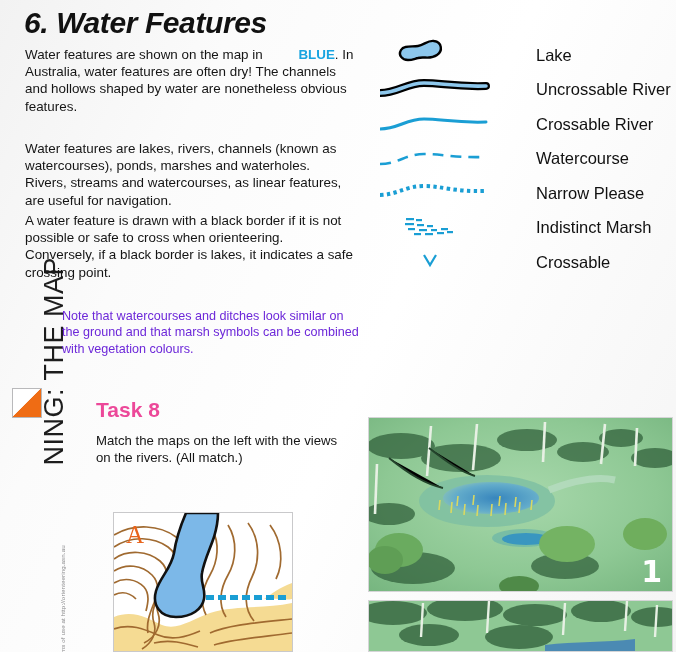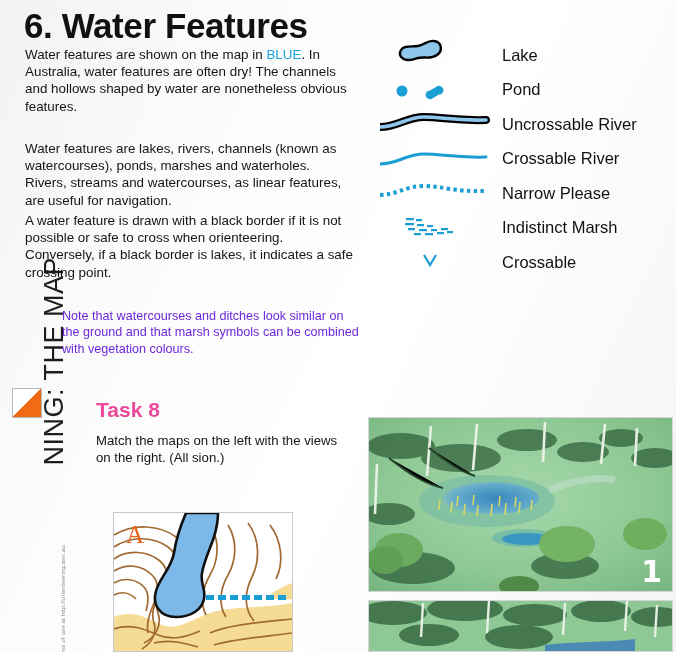--- a/index.html
+++ b/index.html
@@ -54,59 +54,61 @@
     font-size: 6.2px;
     color: #8a8a8c;
     white-space: nowrap;
     letter-spacing: 0.1px;
   }
 
   
   .page-title {
     position: absolute;
     left: 24px; top: 6px;
-    font-size: 35px;
+    font-size: 30px;
     font-weight: bold;
     color: #111111;
     letter-spacing: -0.4px;
+    font-style: italic;
   }
 
   
   .copy {
     position: absolute;
     left: 25px;
     width: 330px;
     font-size: 13.4px;
     line-height: 17.2px;
     color: #151515;
   }
   .para1 { top: 46px; }
   .para2 { top: 140px; }
   .para3 { top: 212px; }
-  .accent-blue { color: #18a4e0; font-weight: normal; }
+  .accent-blue { color: #18a4e0; font-weight: bold; margin-left: 32px; }
 
   .note {
     position: absolute;
     left: 62px; top: 308px;
     width: 300px;
     font-size: 12.6px;
     line-height: 16.4px;
     color: #6d28d9;
   }
 
   
   .legend {
     position: absolute;
     left: 380px; top: 38px;
     width: 296px;
   }
   .legend-row {
     display: flex;
     align-items: center;
     height: 34.5px;
+    gap: 34px;
   }
   .legend-symbol {
     width: 122px;
     height: 34px;
     position: relative;
     flex: 0 0 122px;
   }
   .legend-label {
     font-size: 16.5px;
     color: #111111;
@@ -195,49 +197,48 @@
 
   <div class="legend-row">
     <div class="legend-symbol">
       <svg class="sym-svg" width="122" height="34" viewBox="0 0 122 34">
         <path d="M28 22 C22 22 18 17 21 12 C24 7 32 9 38 8 C44 7 48 2 54 3 C62 4 63 13 57 17 C50 22 44 18 38 20 C34 21 32 22 28 22 Z" fill="#8dc7ec" stroke="#000000" stroke-width="2.4" stroke-linejoin="round"></path>
       </svg>
     </div>
     <div class="legend-label">Lake</div>
   </div>
 
-  <div class="legend-row">
-    <div class="legend-symbol">
-      <svg class="sym-svg" width="122" height="34" viewBox="0 0 122 34">
-        <circle cx="22" cy="18" r="5.5" fill="#1a9ed4"></circle>
-        <path d="M56 14 a4.4 4.4 0 1 1 3 7.6 l-6 3.4 a4.4 4.4 0 1 1 -3 -7.6 Z" fill="#1a9ed4"></path>
-      </svg>
-    </div>
-    <div class="legend-label">Pond</div>
-  </div>
 
   <div class="legend-row">
     <div class="legend-symbol">
       <svg class="sym-svg" width="122" height="34" viewBox="0 0 122 34">
         <path d="M0 20 C18 20 26 10 44 10 C62 10 74 14 106 13" fill="none" stroke="#000000" stroke-width="8" stroke-linecap="round"></path>
         <path d="M0 20 C18 20 26 10 44 10 C62 10 74 14 106 13" fill="none" stroke="#8dc7ec" stroke-width="3.6" stroke-linecap="round"></path>
       </svg>
     </div>
     <div class="legend-label">Uncrossable River</div>
   </div>
 
   <div class="legend-row">
     <div class="legend-symbol">
       <svg class="sym-svg" width="122" height="34" viewBox="0 0 122 34">
         <path d="M0 22 C18 22 26 12 44 12 C62 12 74 16 106 15" fill="none" stroke="#1a9ed4" stroke-width="3" stroke-linecap="round"></path>
       </svg>
     </div>
     <div class="legend-label">Crossable River</div>
   </div>
 
+  <div class="legend-row">
+    <div class="legend-symbol">
+      <svg class="sym-svg" width="122" height="34" viewBox="0 0 122 34">
+        <path d="M0 22 C18 22 26 12 44 12 C62 12 74 16 106 15" fill="none" stroke="#1a9ed4" stroke-width="2.6" stroke-linecap="butt" stroke-dasharray="11 7"></path>
+      </svg>
+    </div>
+    <div class="legend-label">Watercourse</div>
+  </div>
 
   <div class="legend-row">
     <div class="legend-symbol">
       <svg class="sym-svg" width="122" height="34" viewBox="0 0 122 34">
         <path d="M0 19 C16 19 26 10 44 10 C62 10 74 16 106 15" fill="none" stroke="#1a9ed4" stroke-width="4" stroke-dasharray="3.4 3.4" stroke-linecap="butt"></path>
       </svg>
     </div>
     <div class="legend-label">Narrow Please</div>
   </div>
 
@@ -271,21 +272,21 @@
       <svg class="sym-svg" width="122" height="34" viewBox="0 0 122 34">
         <path d="M44 10 L50 20 L56 10" fill="none" stroke="#1a9ed4" stroke-width="2.2"></path>
       </svg>
     </div>
     <div class="legend-label">Crossable</div>
   </div>
 
 </div>
 
 <div class="task-title">Task 8</div>
-<div class="task-text">Match the maps on the left with the views on the right. (All sion.)</div>
+<div class="task-text">Match the maps on the left with the views on the rivers. (All match.)</div>
 
 <div class="map-card">
   <svg width="178" height="138" viewBox="0 0 178 138">
     <rect x="0" y="0" width="178" height="138" fill="#ffffff"></rect>
 
     <path d="M0 104 C20 96 34 106 48 112 C64 118 78 106 96 100 C120 92 150 96 178 90 L178 138 L0 138 Z" fill="#f5db93"></path>
     <path d="M150 86 C162 84 170 88 178 86 L178 70 C166 74 156 82 150 86 Z" fill="#f5db93"></path>
 
     <g fill="none" stroke="#a06a30" stroke-width="1.7">
       <path d="M0 34 C18 22 40 24 54 34 C66 43 64 56 56 66 C48 76 40 88 44 100 C48 112 42 124 30 130"></path>

